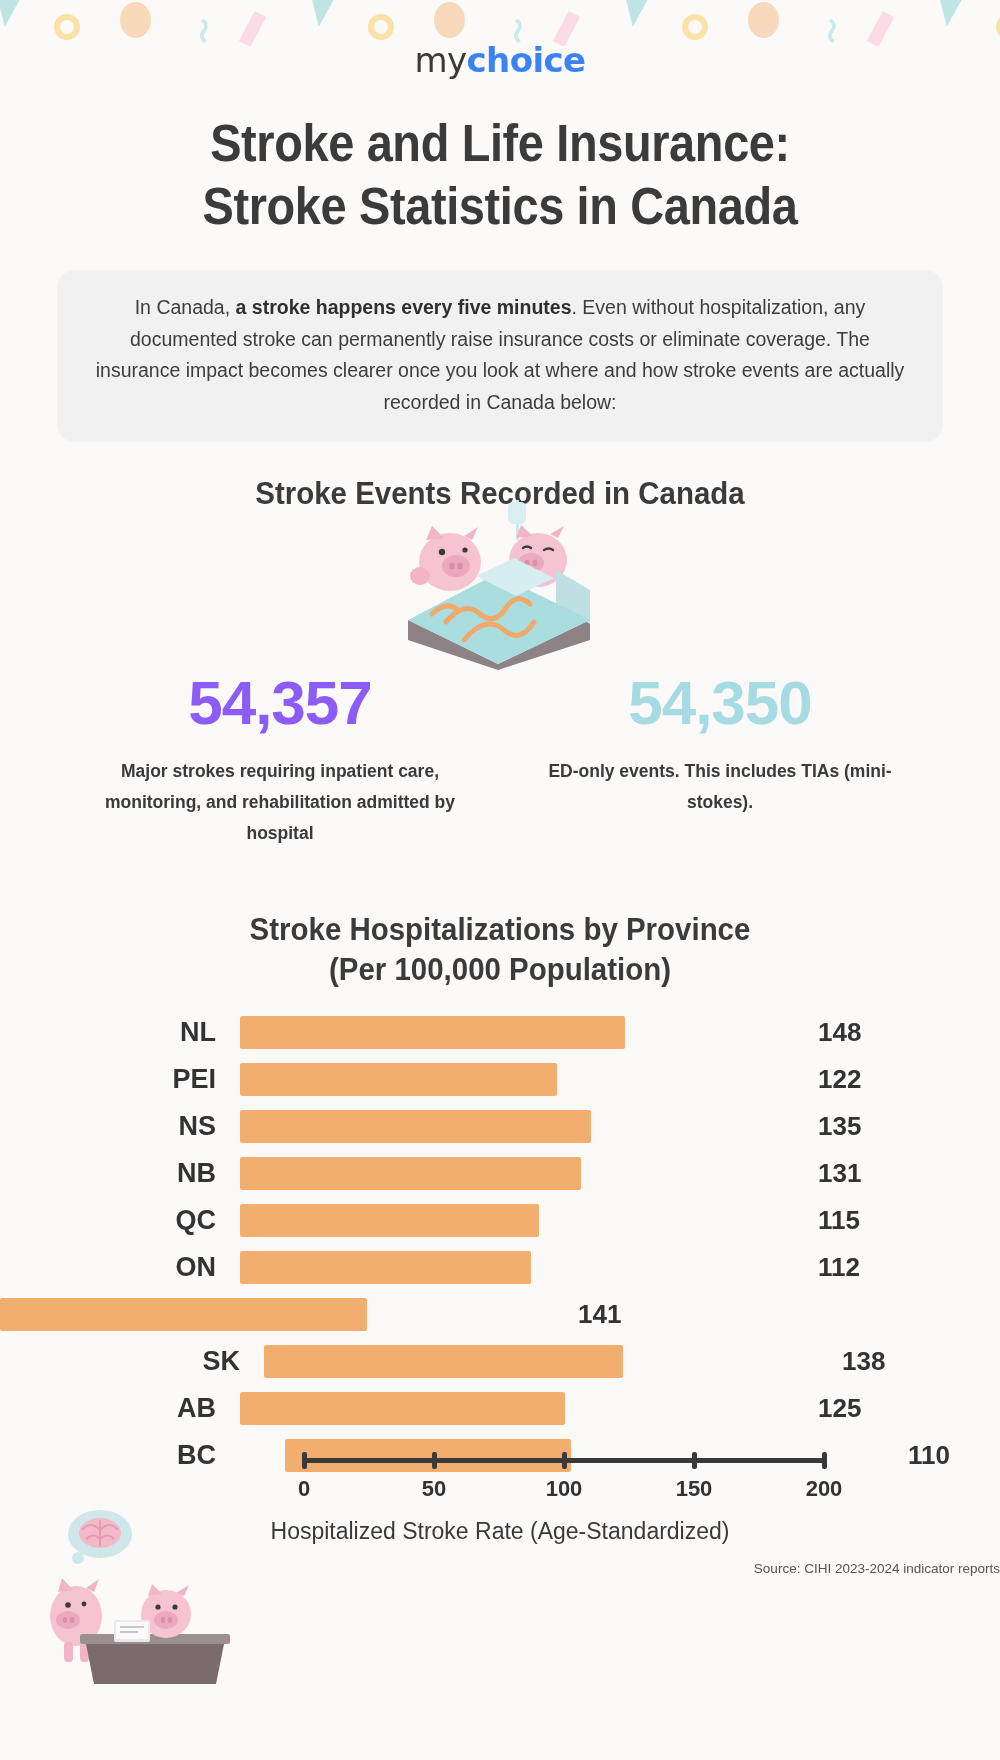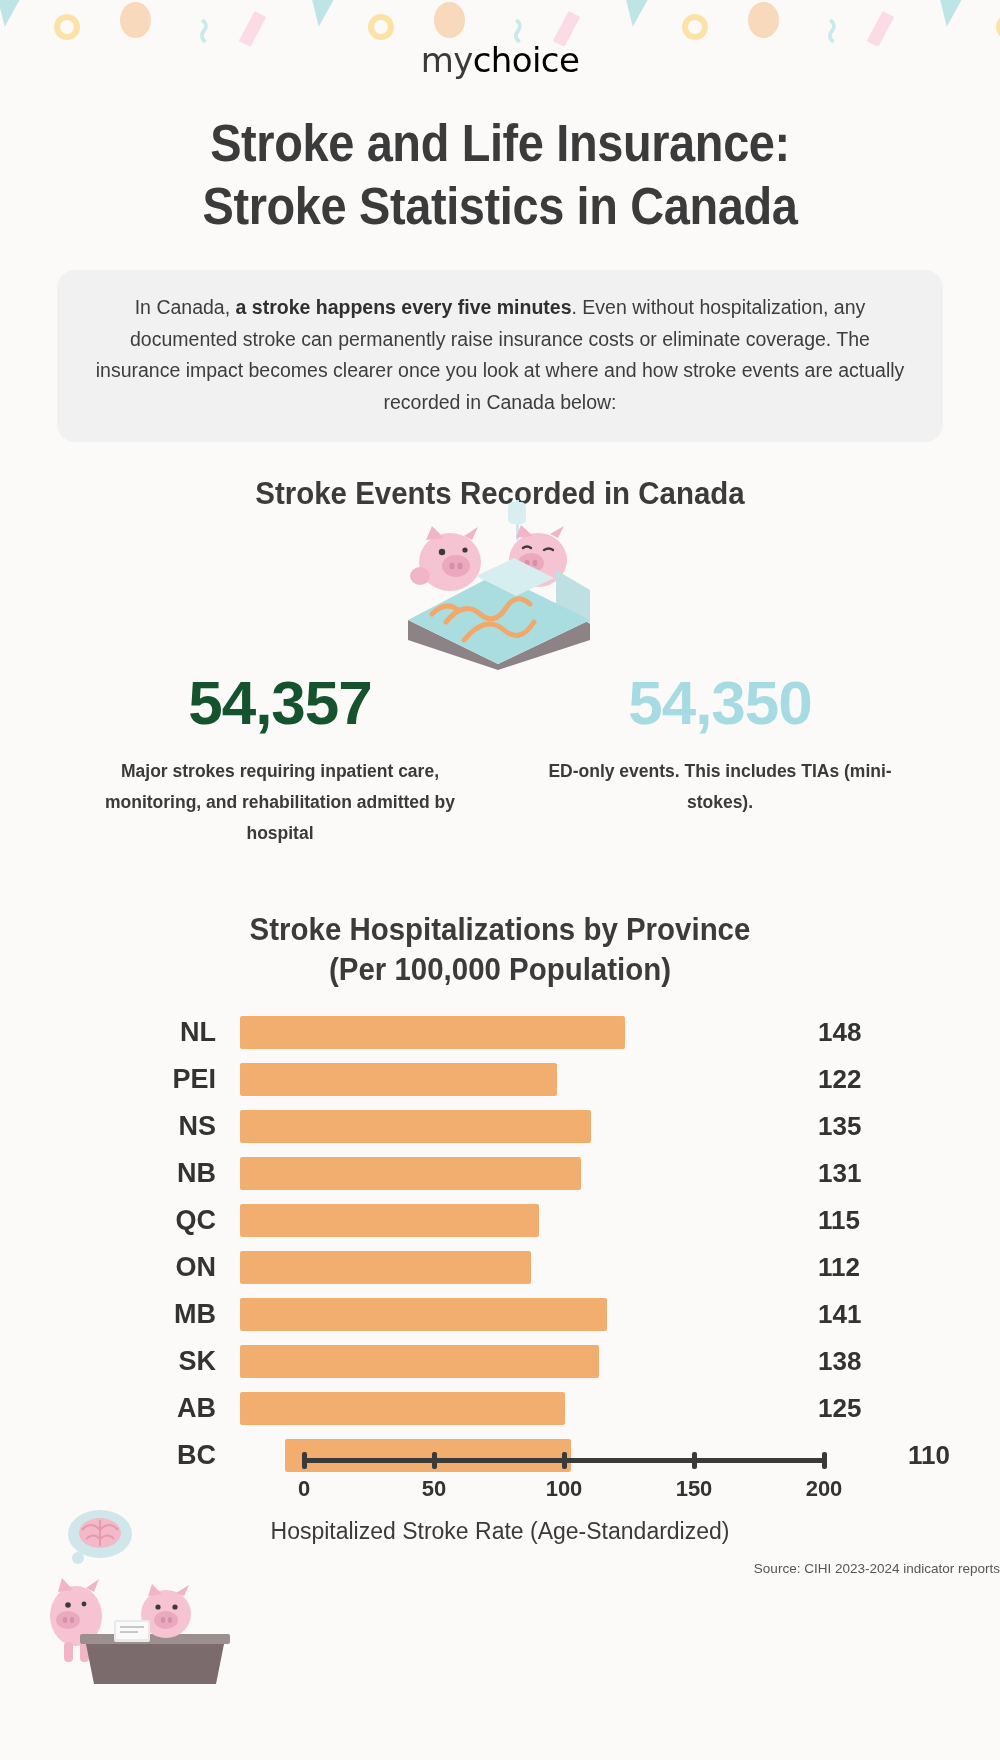--- a/index.html
+++ b/index.html
@@ -49,21 +49,21 @@
     text-align: center;
   }
   .logo {
     font-family: "DejaVu Sans", sans-serif;
     font-size: 34px;
     letter-spacing: -0.6px;
     color: #2e2e2e;
     display: inline-block;
   }
   .logo .my { font-weight: 400; color: #3a3a3a; }
-  .logo .choice { font-weight: 400; color: #000000; }
+  .logo .choice { font-weight: 700; color: #3b82f6; }
 
   
   .page-title {
     position: absolute; top: 112px; left: 0; width: 1000px;
     text-align: center;
     font-family: "Liberation Sans Narrow", "Liberation Sans", sans-serif;
     font-weight: 700;
     font-size: 51px;
     line-height: 1.24;
     color: #3b3b3b;
@@ -110,21 +110,21 @@
     display: flex;
   }
   .stat-col { width: 50%; text-align: center; }
   .stat-num {
     font-family: "Liberation Sans Narrow", "Liberation Sans", sans-serif;
     font-weight: 700;
     font-size: 62px;
     line-height: 1;
     letter-spacing: -1px;
   }
-  .stat-num.pink { color: #14532d; }
+  .stat-num.pink { color: #8b5cf6; }
   .stat-num.teal { color: #a6dbe3; }
   .stat-cap {
     margin-top: 22px;
     font-family: "Liberation Sans Narrow", "Liberation Sans", sans-serif;
     font-weight: 700;
     font-size: 17.5px;
     line-height: 1.78;
     color: #3a3a3a;
     padding: 0 36px;
   }
@@ -320,27 +320,26 @@
         <div class="bar-value">115</div>
       </div>
       <div class="bar-row" style="top: 241px;">
         <div class="bar-label">ON</div>
         <div class="bar-track">
           <div class="bar-fill" style="width: 291.2px; background: rgb(242, 174, 110);"></div>
         </div>
         <div class="bar-value">112</div>
       </div>
       <div class="bar-row" style="top: 288px;">
-        <div class="bar-label">MB</div>
         <div class="bar-track">
           <div class="bar-fill" style="width: 366.6px; background: rgb(242, 174, 110);"></div>
         </div>
         <div class="bar-value">141</div>
       </div>
-      <div class="bar-row" style="top: 335px;">
+      <div class="bar-row" style="top: 335px; padding-left: 24px;">
         <div class="bar-label">SK</div>
         <div class="bar-track">
           <div class="bar-fill" style="width: 358.8px; background: rgb(242, 174, 110);"></div>
         </div>
         <div class="bar-value">138</div>
       </div>
       <div class="bar-row" style="top: 382px;">
         <div class="bar-label">AB</div>
         <div class="bar-track">
           <div class="bar-fill" style="width: 325px; background: rgb(242, 174, 110);"></div>

